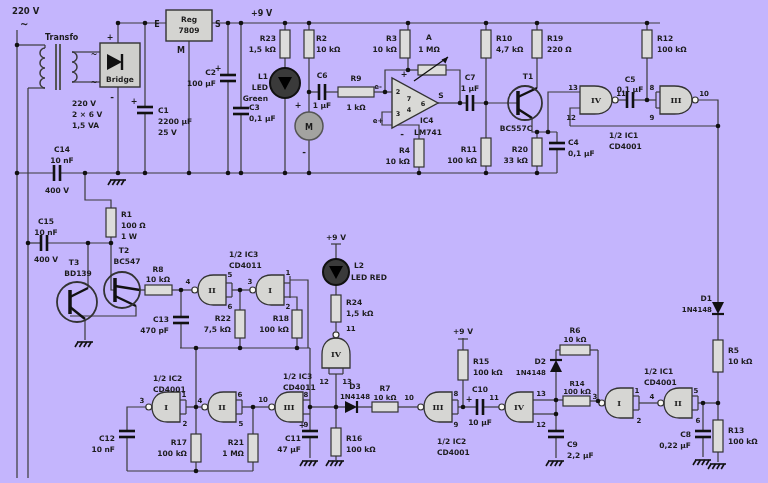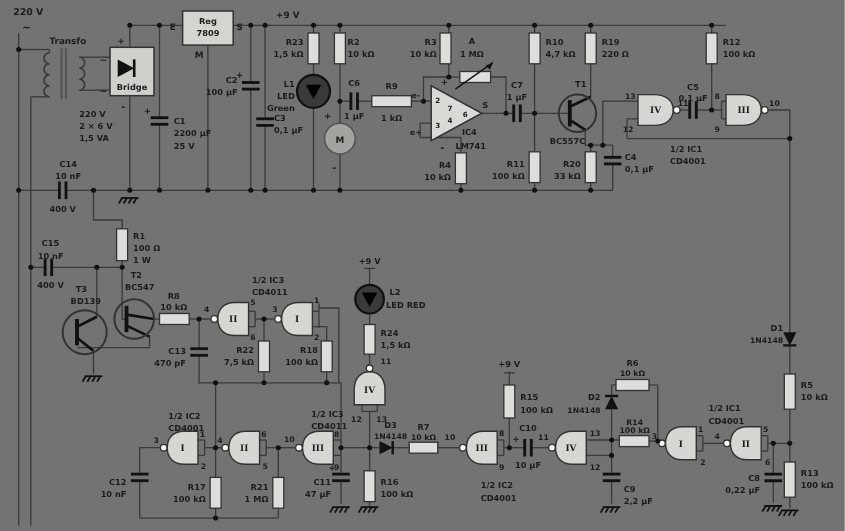--- a/index.html
+++ b/index.html
@@ -1,16 +1,16 @@
 <!DOCTYPE html>
 <html><head>
 <meta charset="utf-8">
 <style>
   html,body{margin:0;padding:0;background:#e9e9e9;}
-  .page{position:relative;width:768px;height:483px;background:#737373;overflow:hidden;
+  .page{position:relative;width:768px;height:483px;background:#c4b5fd;overflow:hidden;
         font-family:"DejaVu Sans", sans-serif;}
   svg{position:absolute;left:0;top:0;}
   svg text{fill:#1c1c1c;}
 </style>
 </head>
 <body>
 
 <div class="page">
   <svg id="cv" width="768" height="483" viewBox="0 0 768 483">
       <g stroke="#3a3a3a" stroke-width="1.2" fill="none">

